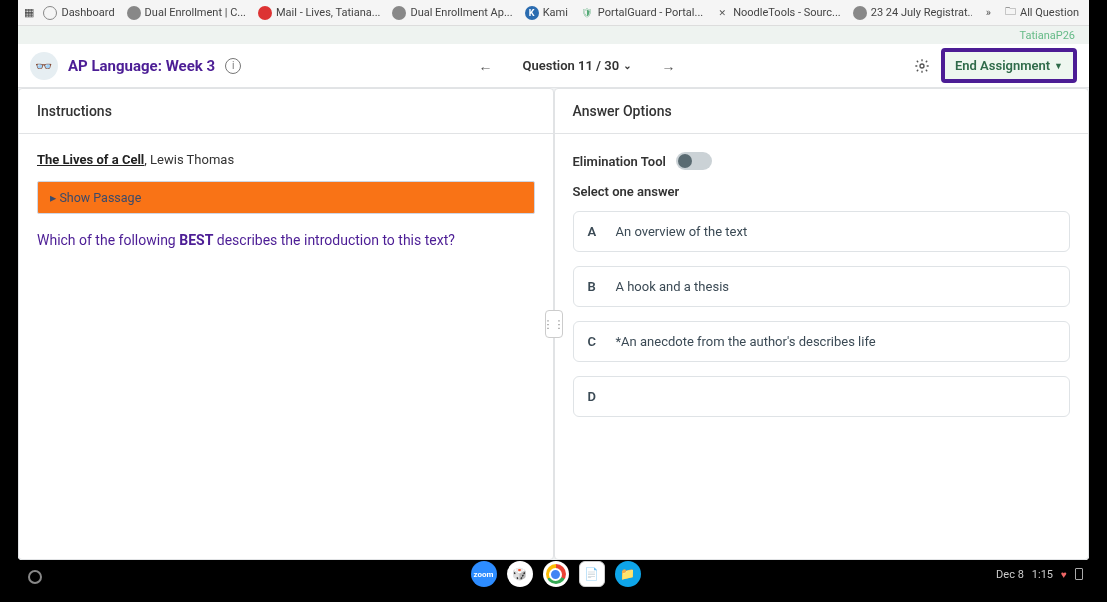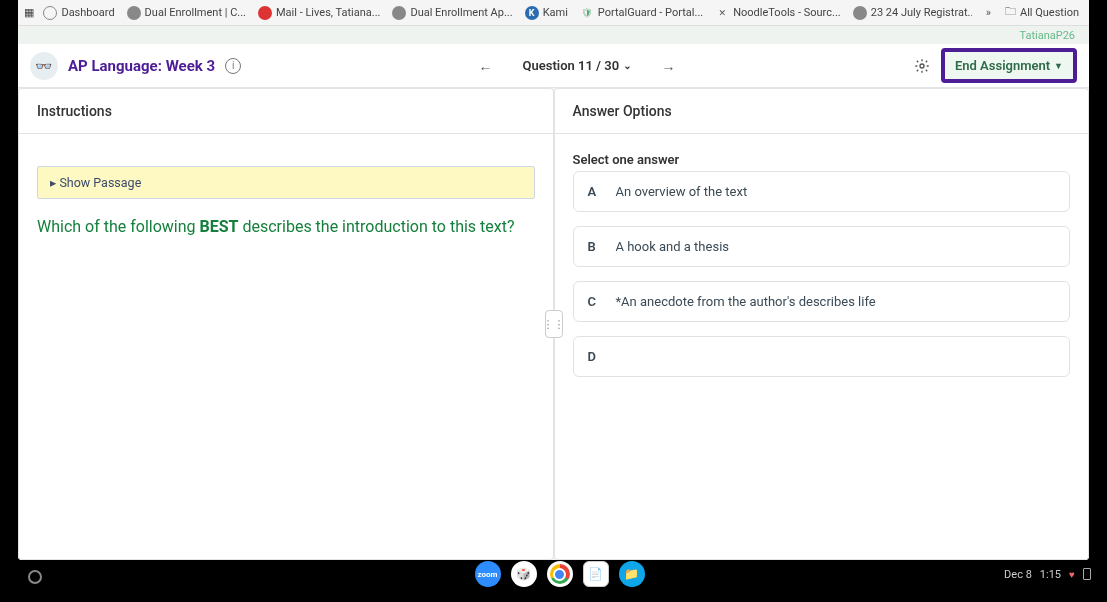--- a/index.html
+++ b/index.html
@@ -32,35 +32,35 @@
   .endbtn { background:#eef7f0; border:4px solid #4c1d95; color:#2f6b4a; font-size:13px; font-weight:600; padding:6px 10px; border-radius:4px; cursor:pointer; display:flex; align-items:center; gap:4px;}
   
   .content { flex:1; background:#f0f2f3; padding:0; display:flex; gap:0; position:relative;}
   .panel { background:#fff; border:1px solid #e1e3e5; border-radius:4px; display:flex; flex-direction:column;}
   .panel.left { flex:1; margin-right:0;}
   .panel.right { flex:1; }
   .panel-head { padding:14px 18px; font-size:14px; color:#333; font-weight:500; border-bottom:1px solid #e1e3e5;}
   .panel-body { padding:18px; font-size:13px; color:#333; position:relative;}
   .passage-title { font-weight:700; text-decoration:underline; color:#222; }
   .passage-author { font-weight:400; }
-  .showpass { margin:14px 0 18px 0; background:#fef9c3; border:1px solid #cfd6e4; padding:8px 12px; font-size:12.5px; color:#3a4a6b; cursor:pointer; border-radius:2px;}
+  .showpass { margin:14px 0 18px 0; background:#f97316; border:1px solid #cfd6e4; padding:8px 12px; font-size:12.5px; color:#3a4a6b; cursor:pointer; border-radius:2px;}
   .citation { font-size:12.5px; color:#333; margin-bottom:14px;}
-  .question { font-size:16px; color:#15803d; }
+  .question { font-size:14px; color:#4c1d95; }
   .question b { font-weight:700; }
   
   .handle { position:absolute; left:50%; top:50%; transform:translate(-50%,-50%); width:18px; height:28px; background:#fff; border:1px solid #ccc; border-radius:4px; display:flex; align-items:center; justify-content:center; font-size:11px; color:#888; cursor:ew-resize; z-index:3;}
   
   .elim { display:flex; align-items:center; gap:10px; font-size:13px; font-weight:600; color:#333; margin-bottom:14px;}
   .toggle { width:36px; height:18px; background:#cbd2d6; border-radius:10px; position:relative; cursor:pointer;}
   .toggle .knob { width:14px; height:14px; background:#5a6b72; border-radius:50%; position:absolute; top:2px; left:2px;}
-  .selectone { font-size:13px; font-weight:600; color:#333; margin-bottom:4px;}
+  .selectone { font-size:13px; font-weight:600; color:#333; margin-bottom:12px;}
   .opt { border:1px solid #dfe3e6; border-radius:6px; padding:12px 14px; margin-bottom:14px; display:flex; align-items:center; gap:14px; cursor:pointer; font-size:13px; color:#3b4a55;}
   .opt .letter { font-weight:600; color:#3b4a55; width:14px;}
   
-  .taskbar { position:absolute; left:18px; right:6px; bottom:14px; height:28px; display:flex; align-items:center; padding:0 10px; color:#ddd; font-size:11px;}
+  .taskbar { position:absolute; left:18px; right:14px; bottom:14px; height:28px; display:flex; align-items:center; padding:0 10px; color:#ddd; font-size:11px;}
   .dock { position:absolute; left:50%; transform:translateX(-50%); display:flex; gap:10px; align-items:center;}
   .dockico { width:26px; height:26px; border-radius:50%; display:flex; align-items:center; justify-content:center; font-size:12px; color:#fff; cursor:pointer;}
   .dockico.zoom { background:#2d8cff; font-size:8px; font-weight:bold;}
   .dockico.dice { background:#fff; color:#e03; }
   .dockico.chrome { background:#fff; position:relative;}
   .dockico.word { background:#fff; color:#2b579a; border:1px solid #ccc; border-radius:6px;}
   .dockico.files { background:#0ea5e9;}
   .chrome-inner { width:20px; height:20px; border-radius:50%; background:conic-gradient(#ea4335 0 120deg,#34a853 120deg 240deg,#fbbc05 240deg 360deg); display:flex; align-items:center; justify-content:center;}
   .chrome-inner::after{content:""; width:9px; height:9px; background:#4285f4; border:2px solid #fff; border-radius:50%;}
   .tray { margin-left:auto; display:flex; align-items:center; gap:8px; color:#ccc;}
@@ -142,32 +142,41 @@
     <div class="endbtn">
       <span>End Assignment</span>
       <span style="font-size:9px;">▼</span>
     </div>
   </div>
 
   <div class="content">
     <div class="panel left">
       <div class="panel-head">Instructions</div>
       <div class="panel-body">
+        <div>
+          <span class="passage-title">The Lives of a Cell</span><span class="passage-author">, Lewis Thomas</span>
+        </div>
         <div class="showpass">▸ Show Passage</div>
         <div class="question">
           <span>Which of the following </span><b>BEST</b><span> describes the introduction to this text?</span>
         </div>
       </div>
     </div>
 
     <div class="handle">⋮⋮</div>
 
     <div class="panel right">
       <div class="panel-head">Answer Options</div>
       <div class="panel-body">
+        <div class="elim">
+          <span>Elimination Tool</span>
+          <div class="toggle">
+              <div class="knob"></div>
+            </div>
+        </div>
         <div class="selectone">Select one answer</div>
         <div id="opts-holder">
             <div class="opt">
               <span class="letter">A</span>
               <span>An overview of the text</span>
             </div>
             <div class="opt">
               <span class="letter">B</span>
               <span>A hook and a thesis</span>
             </div>

